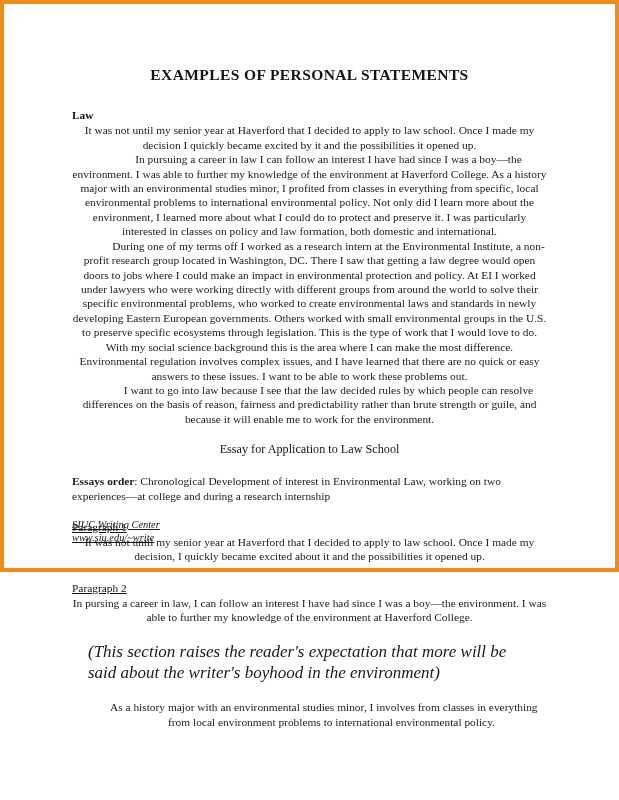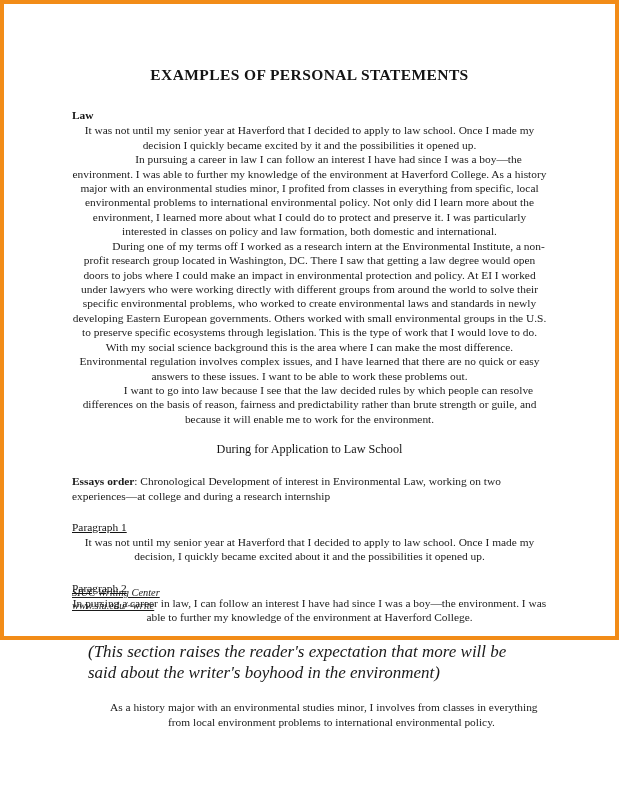--- a/index.html
+++ b/index.html
@@ -12,21 +12,21 @@
     height: 800px;
     background: #ffffff;
     font-family: "Liberation Serif", "DejaVu Serif", serif;
     overflow: hidden;
   }
 
   .page {
     position: relative;
     box-sizing: border-box;
     width: 619px;
-    height: 640px;
+    height: 572px;
     background: #404040;
     border: 4px solid #F28C18;
     padding: 0;
   }
 
   .sheet {
     position: absolute;
     left: 0;
     top: 0;
     right: 0;
@@ -134,21 +134,21 @@
     <div class="section-label">Law</div>
 
     <p class="body">It was not until my senior year at Haverford that I decided to apply to law school.  Once I made my decision I quickly became excited by it and the possibilities it opened up.</p>
 
     <p class="body indented">In pursuing a career in law I can follow an interest I have had since I was a boy—the environment.  I was able to further my knowledge of the environment at Haverford College.  As a history major with an environmental studies minor, I profited from classes in everything from specific, local environmental problems to international environmental policy.  Not only did I learn more about the environment, I learned more about what I could do to protect and preserve it.  I was particularly interested in classes on policy and law formation, both domestic and international.</p>
 
     <p class="body indented">During one of my terms off I worked as a research intern at the Environmental Institute, a non-profit research group located in Washington, DC.  There I saw that getting a law degree would open doors to jobs where I could make an impact in environmental protection and policy.  At EI I worked under lawyers who were working directly with different groups from around the world to solve their specific environmental problems, who worked to create environmental laws and standards in newly developing Eastern European governments.  Others worked with small environmental groups in the U.S. to preserve specific ecosystems through legislation.  This is the type of work that I would love to do.  With my social science background this is the area where I can make the most difference.  Environmental regulation involves complex issues, and I have learned that there are no quick or easy answers to these issues.  I want to be able to work these problems out.</p>
 
     <p class="body indented">I want to go into law because I see that the law decided rules by which people can resolve differences on the basis of reason, fairness and predictability rather than brute strength or guile, and because it will enable me to work for the environment.</p>
 
-    <div class="centered-heading">During for Application to Law School</div>
+    <div class="centered-heading">Essay for Application to Law School</div>
 
     <p class="essays-order"><b>Essays order</b><span>: </span><span>Chronological Development of interest in Environmental Law, working on two experiences—at college and during a research internship</span></p>
 
     <div class="para-block">
       <div><span class="para-head">Paragraph 1</span></div>
       <p class="body">It was not until my senior year at Haverford that I decided to apply to law school.  Once I made my decision, I quickly became excited about it and the possibilities it opened up.</p>
     </div>
 
     <div class="para-block">
       <div><span class="para-head">Paragraph 2</span></div>

